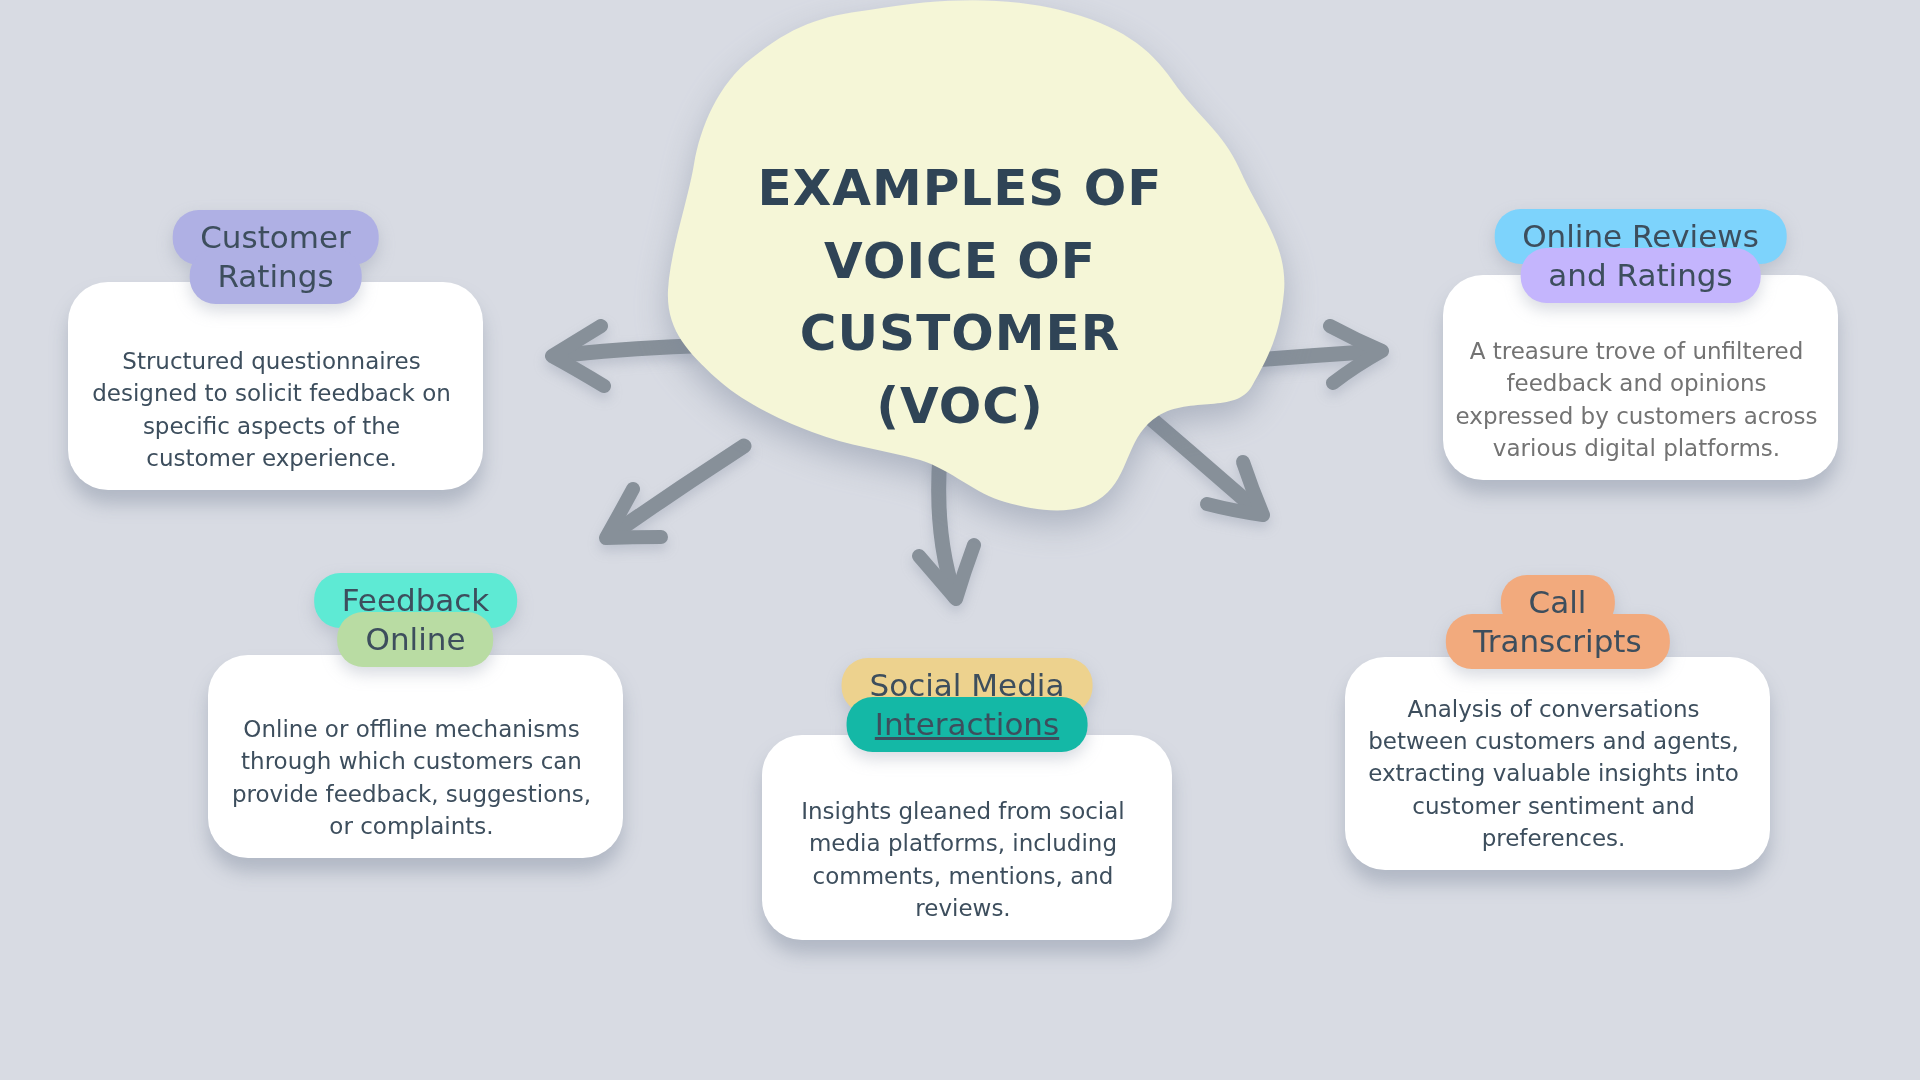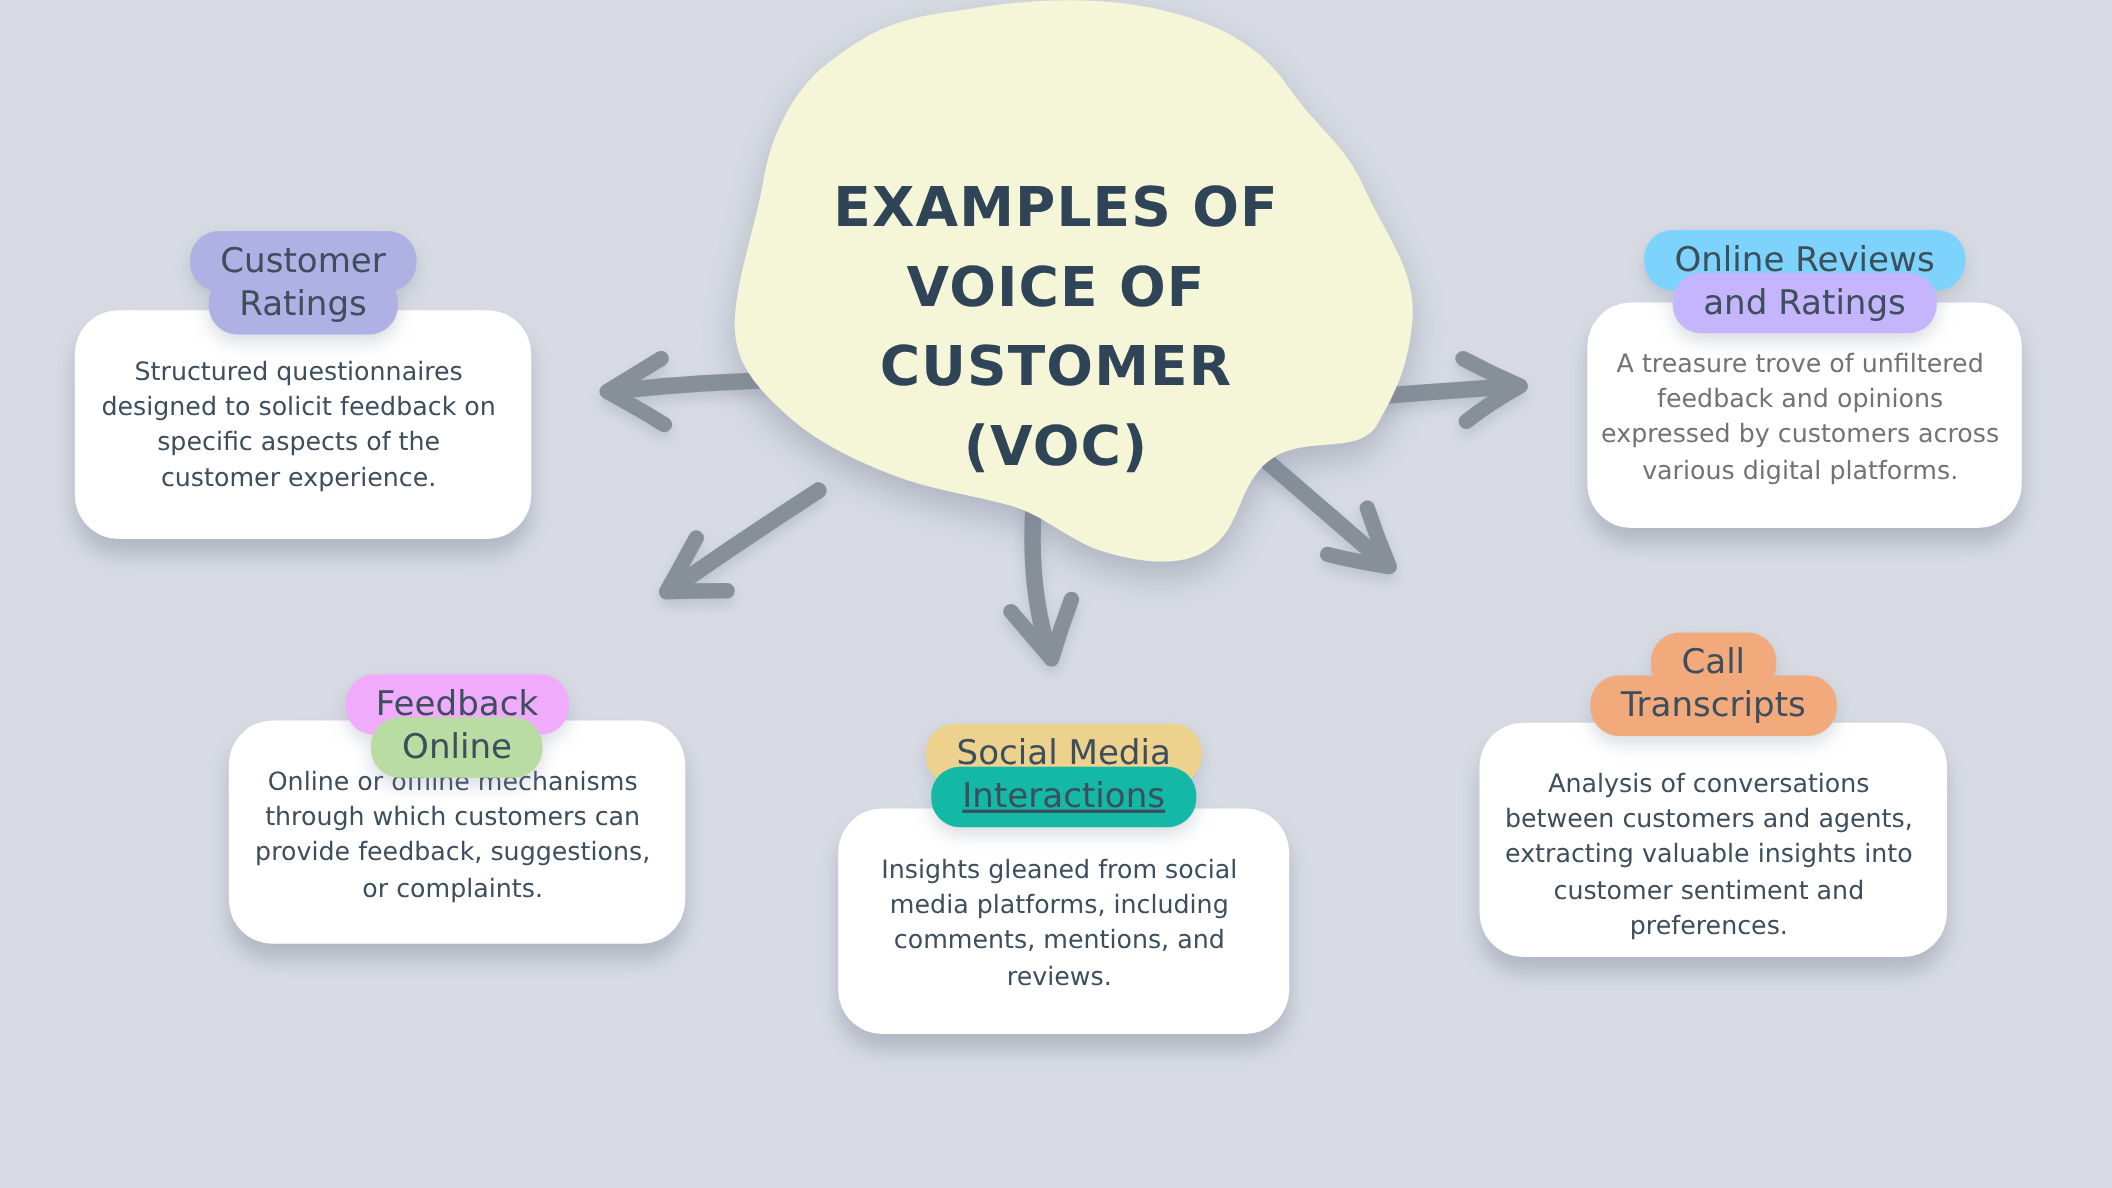--- a/index.html
+++ b/index.html
@@ -15,21 +15,21 @@
   .arrows path.head{stroke-width:14px;}
 
   
   .center-title{position:absolute;left:660px;top:152px;width:600px;z-index:3;
     text-align:center;font-weight:800;font-size:50px;line-height:1.45;
     letter-spacing:1px;white-space:pre-line;}
 
   
   .node{position:absolute;z-index:2;}
   .card{background:#ffffff;border-radius:40px;box-sizing:border-box;
-    display:flex;align-items:flex-start;justify-content:center;
+    display:flex;align-items:flex-end;justify-content:center;
     padding:40px 12px 16px 4px;
     box-shadow:0 14px 18px rgba(125,135,155,.42);}
   .card-text{font-size:23px;line-height:1.4;text-align:center;white-space:pre-line;}
 
   .label{position:absolute;left:50%;transform:translateX(-50%);z-index:4;
     display:flex;flex-direction:column;align-items:center;
     filter:drop-shadow(0 7px 8px rgba(125,135,155,.30));}
   .label-line{display:inline-block;padding:8px 28px;border-radius:26px;
     font-size:31px;line-height:1.25;white-space:nowrap;}
   .label-line.line2{margin-top:-16px;}
@@ -119,21 +119,21 @@
   </div>
 
   <div class="node n2">
     <div class="card">
       <div class="card-text" style="color: rgb(61, 78, 93);">Online or offline mechanisms
 through which customers can
 provide feedback, suggestions,
 or complaints.</div>
     </div>
     <div class="label">
-      <span class="label-line" style="background: #f0abfc; color: rgb(61, 78, 93); margin-top: 40px;">Feedback</span>
+      <span class="label-line" style="background: #5eead4; color: rgb(61, 78, 93);">Feedback</span>
       <span class="label-line line2" style="background: rgb(185, 220, 163); color: rgb(61, 78, 93);">Online</span>
     </div>
   </div>
 
   <div class="node n3">
     <div class="card">
       <div class="card-text" style="color: rgb(61, 78, 93);">Insights gleaned from social
 media platforms, including
 comments, mentions, and
 reviews.</div>

